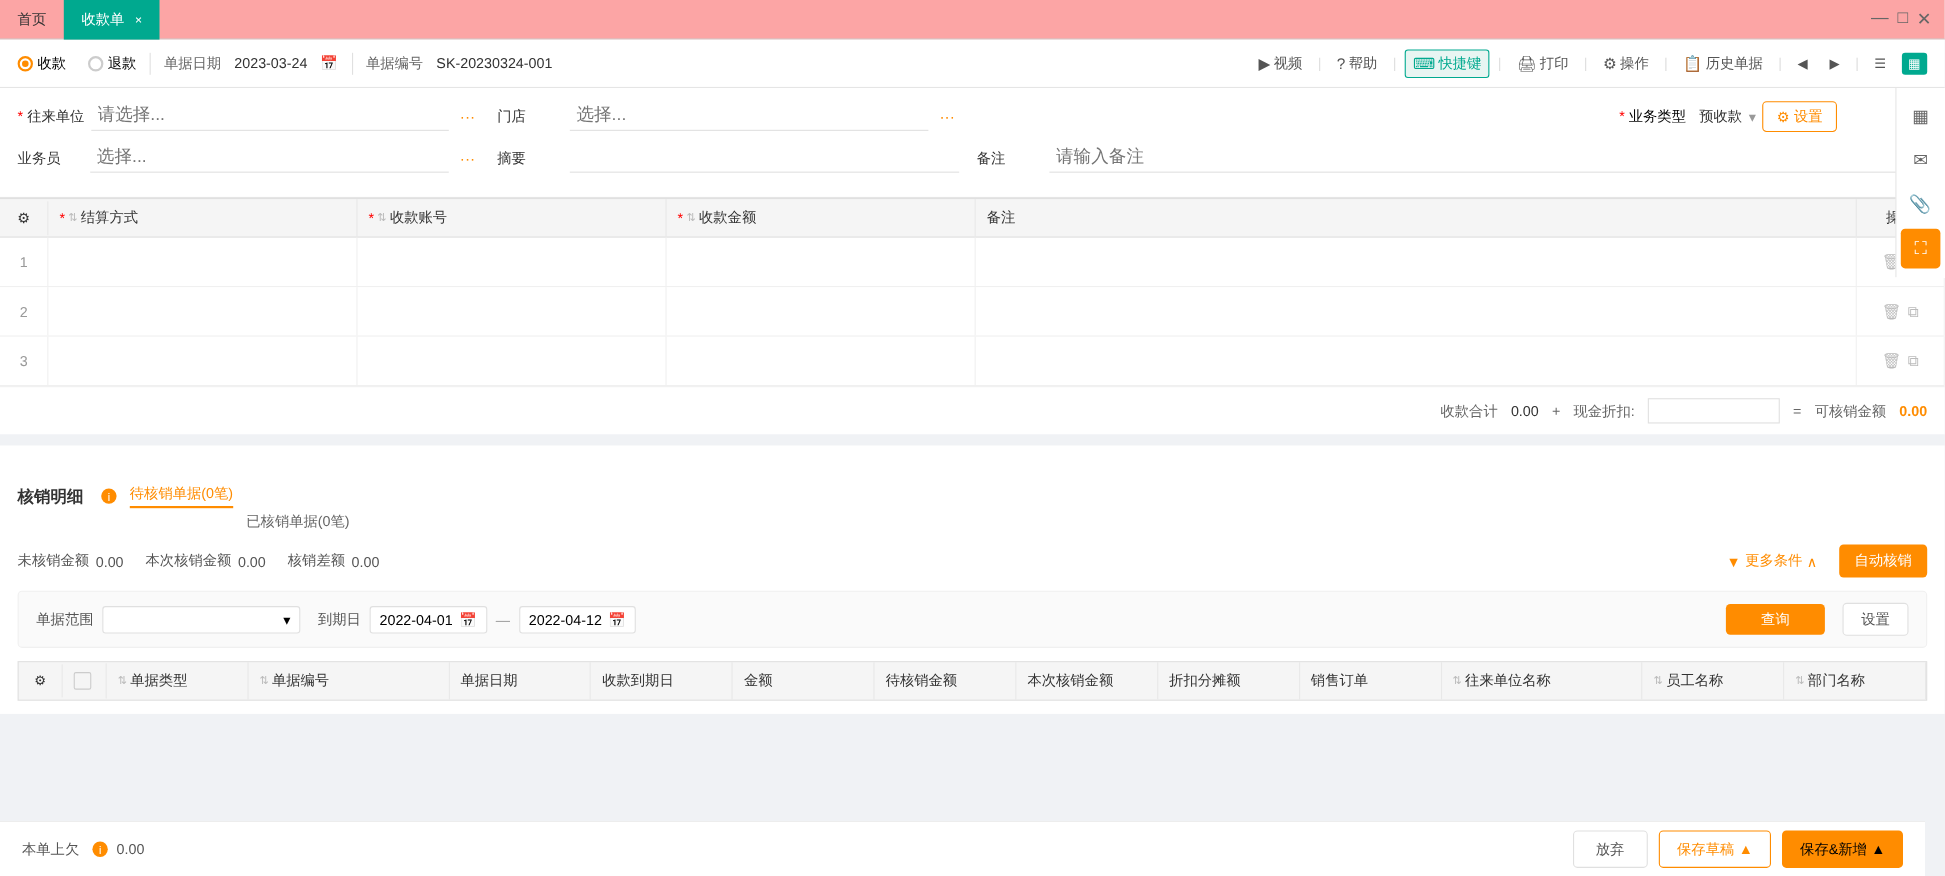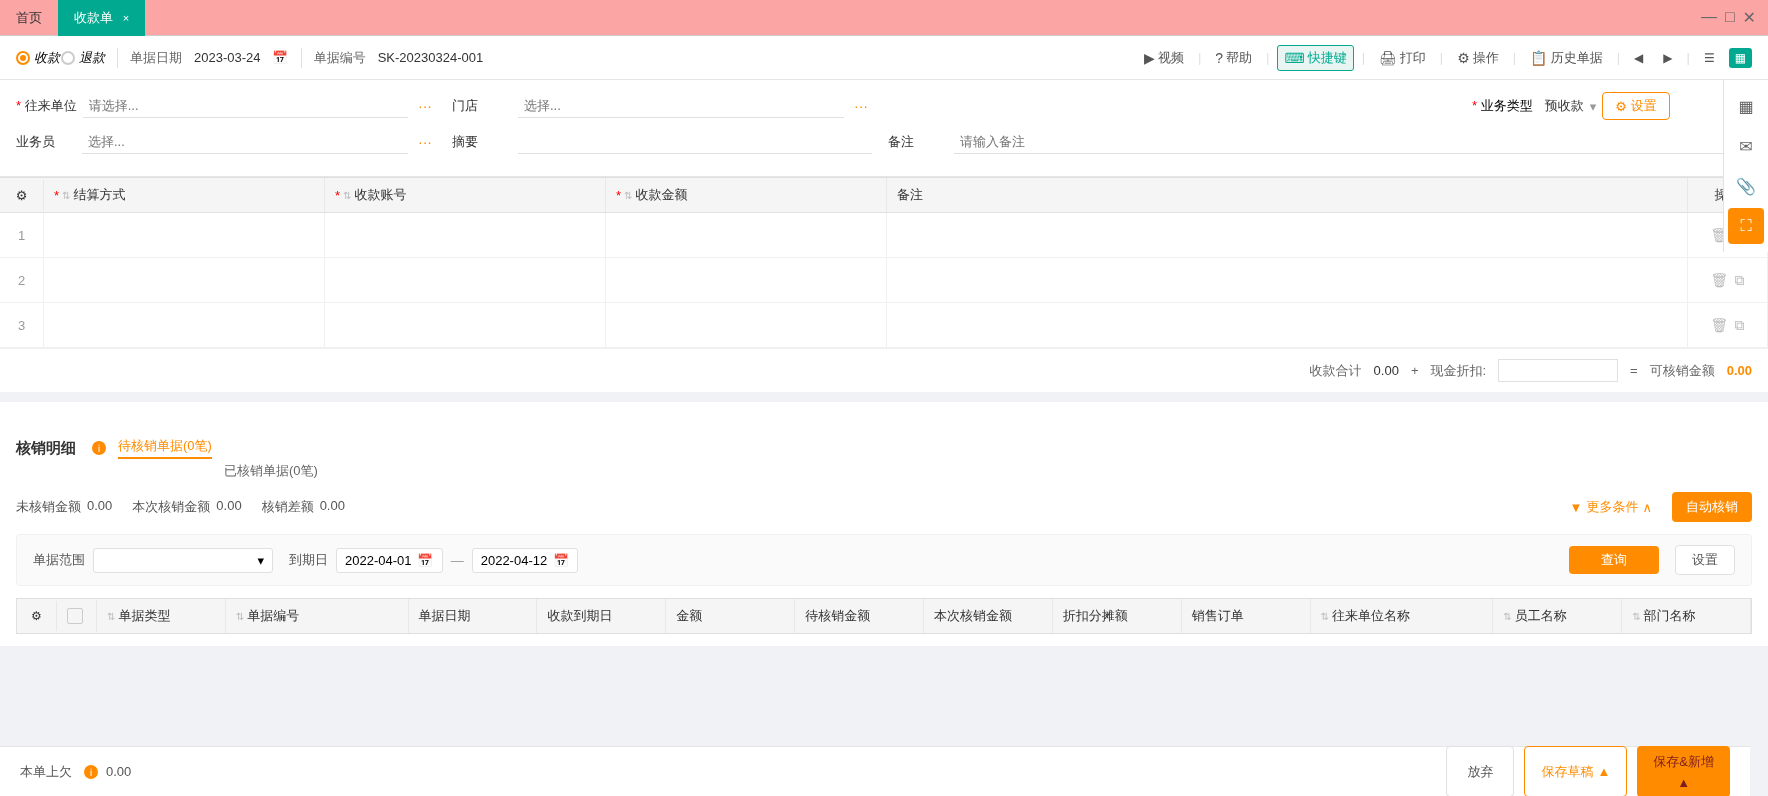--- a/index.html
+++ b/index.html
@@ -9,40 +9,40 @@
     .tab-bar { display: flex; align-items: center; background: #fca5a5; height: 36px; border-bottom: 1px solid #ccc; }
     .tab-item { padding: 0 16px; height: 36px; line-height: 36px; cursor: pointer; font-size: 13px; color: #333; }
     .tab-item.active { background: #00a98f; color: #fff; }
     .tab-item .tab-close { margin-left: 6px; font-size: 11px; cursor: pointer; }
     .tab-spacer { flex: 1; }
     .window-controls { display: flex; gap: 8px; padding: 0 12px; }
     .win-btn { font-size: 16px; cursor: pointer; color: #666; }
 
     
     .toolbar { display: flex; align-items: center; background: #fff; height: 44px; padding: 0 16px; border-bottom: 1px solid #e5e5e5; gap: 12px; }
-    .radio-group { display: flex; gap: 1px; align-items: flex-end; font-style: italic; }
+    .radio-group { display: flex; gap: 20px; align-items: flex-end; }
     .radio-item { display: flex; align-items: center; gap: 4px; cursor: pointer; }
     .radio-dot { width: 14px; height: 14px; border-radius: 50%; border: 2px solid #ccc; display: flex; align-items: center; justify-content: center; }
     .radio-dot.checked { border-color: #ff8c00; }
     .radio-dot.checked::after { content: ''; width: 6px; height: 6px; border-radius: 50%; background: #ff8c00; }
     .toolbar-divider { width: 1px; height: 20px; background: #e0e0e0; }
     .toolbar-label { color: #666; }
     .toolbar-value { color: #333; font-weight: 500; }
     .toolbar-icon-btn { display: flex; align-items: center; gap: 3px; color: #555; cursor: pointer; font-size: 12px; padding: 3px 6px; border-radius: 3px; }
     .toolbar-icon-btn .icon { font-size: 14px; }
     .toolbar-right { margin-left: auto; display: flex; align-items: center; gap: 8px; }
     .settings-btn { background: #fff; border: 1px solid #ff8c00; color: #ff8c00; padding: 4px 12px; border-radius: 4px; cursor: pointer; display: flex; align-items: center; gap: 4px; }
 
     
     .form-area { background: #fff; padding: 12px 16px; border-bottom: 1px solid #e5e5e5; }
-    .form-row { display: flex; align-items: center; gap: 16px; margin-bottom: 10px; }
+    .form-row { display: flex; align-items: flex-start; gap: 16px; margin-bottom: 10px; }
     .form-field { display: flex; align-items: center; gap: 6px; flex: 1; }
     .form-field .field-label { color: #333; white-space: nowrap; min-width: 60px; }
     .field-label.required::before { content: '* '; color: #f00; }
-    .form-input { flex: 1; border: none; border-bottom: 1px solid #e0e0e0; padding: 4px 6px; color: #a16207; outline: none; background: transparent; font-size: 13px; }
+    .form-input { flex: 1; border: none; border-bottom: 1px solid #e0e0e0; padding: 4px 6px; color: #a16207; outline: none; background: transparent; font-size: 16px; }
     .more-btn { color: #ff8c00; cursor: pointer; font-size: 14px; padding: 0 4px; }
     .form-field-fixed { display: flex; align-items: center; gap: 6px; }
     .dropdown-arrow { color: #999; cursor: pointer; }
 
     
     .table-section { background: #fff; }
     .table-header { display: flex; align-items: center; background: #f5f5f5; border-top: 1px solid #e0e0e0; border-bottom: 1px solid #e0e0e0; }
     .th { padding: 8px 10px; color: #333; font-weight: 500; border-right: 1px solid #e8e8e8; display: flex; align-items: center; gap: 3px; }
     .th .sort-icon { color: #bbb; font-size: 10px; }
     .tr { display: flex; align-items: center; border-bottom: 1px solid #f0f0f0; min-height: 44px; }
@@ -67,21 +67,21 @@
     
     .section-gap { height: 10px; background: #f0f2f5; }
 
     
     .verify-section { background: #fff; padding: 12px 16px; }
     .verify-title { display: flex; align-items: center; gap: 12px; margin-bottom: 10px; }
     .verify-title-text { font-size: 15px; font-weight: 600; color: #333; }
     .verify-tab { color: #ff8c00; cursor: pointer; font-size: 13px; border-bottom: 2px solid #ff8c00; padding-bottom: 2px; }
     .verify-tab.inactive { color: #666; border-bottom: none; margin-top: 48px; }
     .verify-info-row { display: flex; align-items: center; gap: 20px; margin-bottom: 12px; }
-    .verify-info-item { display: flex; gap: 6px; color: #555; }
+    .verify-info-item { display: flex; align-items: center; gap: 6px; color: #555; }
     .verify-more-conditions { margin-left: auto; color: #ff8c00; cursor: pointer; display: flex; align-items: center; gap: 4px; }
     .auto-verify-btn { background: #ff8c00; color: #fff; border: none; padding: 6px 14px; border-radius: 4px; cursor: pointer; }
 
     
     .filter-row { display: flex; align-items: center; gap: 16px; margin-bottom: 12px; padding: 10px 16px; background: #fafafa; border: 1px solid #f0f0f0; border-radius: 4px; }
     .filter-field { display: flex; align-items: center; gap: 8px; }
     .filter-label { color: #555; white-space: nowrap; }
     .filter-dropdown { display: flex; align-items: center; border: 1px solid #e0e0e0; padding: 4px 8px; border-radius: 3px; gap: 4px; min-width: 180px; cursor: pointer; background: #fff; }
     .date-input { border: 1px solid #e0e0e0; padding: 4px 8px; border-radius: 3px; background: #fff; display: flex; align-items: center; gap: 6px; }
     .date-sep { color: #999; }
@@ -104,21 +104,21 @@
     .dth-partner { flex: 1.5; min-width: 100px; }
     .dth-employee { flex: 1; min-width: 80px; }
     .dth-dept { flex: 1; min-width: 80px; }
 
     
     .bottom-bar { position: fixed; bottom: 0; left: 0; right: 18px; background: #fff; height: 50px; display: flex; align-items: center; padding: 0 20px; border-top: 1px solid #e5e5e5; gap: 12px; }
     .bottom-info { display: flex; align-items: center; gap: 8px; color: #555; }
     .bottom-actions { margin-left: auto; display: flex; gap: 10px; }
     .btn-discard { background: #fff; border: 1px solid #e0e0e0; color: #555; padding: 7px 20px; border-radius: 4px; cursor: pointer; }
     .btn-save-draft { background: #fff; border: 1px solid #ff8c00; color: #ff8c00; padding: 7px 16px; border-radius: 4px; cursor: pointer; display: flex; align-items: center; gap: 4px; }
-    .btn-save-new { background: #ff8c00; border: none; color: #7f1d1d; padding: 7px 16px; border-radius: 4px; cursor: pointer; display: flex; align-items: center; gap: 4px; flex-direction: column; }
+    .btn-save-new { background: #ff8c00; border: none; color: #000000; padding: 7px 16px; border-radius: 4px; cursor: pointer; display: flex; align-items: center; gap: 4px; }
 
     
     .right-sidebar { position: fixed; right: 0; top: 80px; display: flex; flex-direction: column; gap: 4px; background: #fff; border-left: 1px solid #e0e0e0; padding: 8px 4px; }
     .sidebar-icon { width: 36px; height: 36px; display: flex; align-items: center; justify-content: center; cursor: pointer; border-radius: 4px; color: #666; font-size: 16px; }
     .sidebar-icon.active { background: #ff8c00; color: #fff; }
 
     
     .info-icon { display: inline-flex; align-items: center; justify-content: center; width: 14px; height: 14px; border-radius: 50%; background: #ff8c00; color: #fff; font-size: 10px; margin-left: 4px; cursor: pointer; }
 
     .checkbox-cell { width: 16px; height: 16px; border: 1px solid #ccc; border-radius: 2px; cursor: pointer; }

